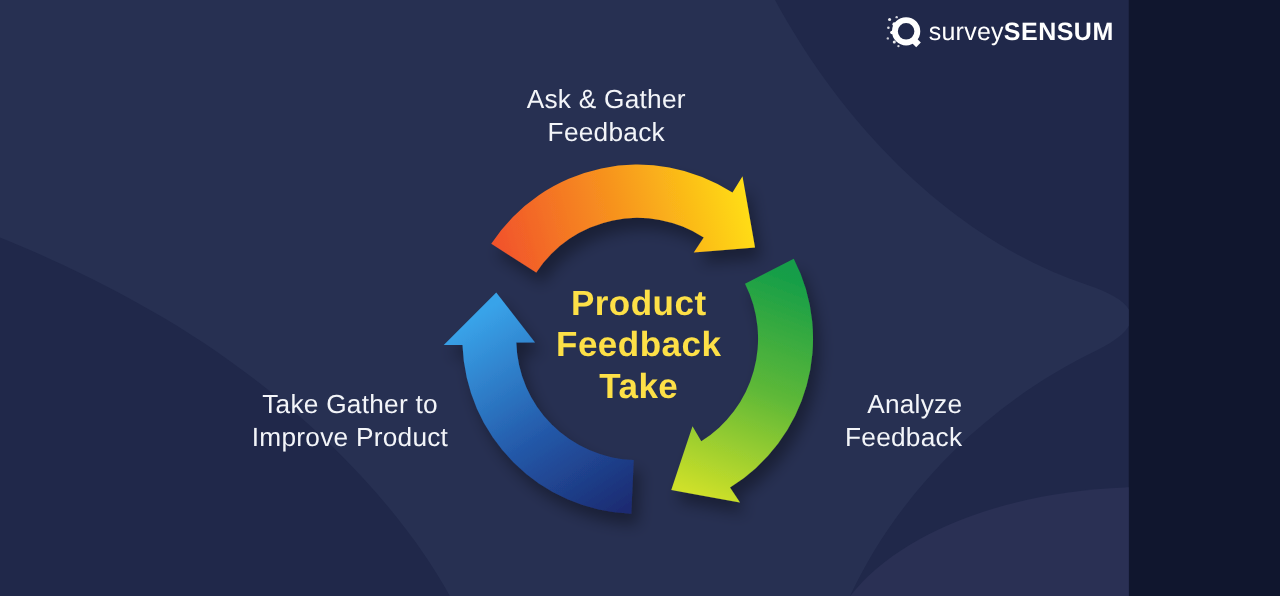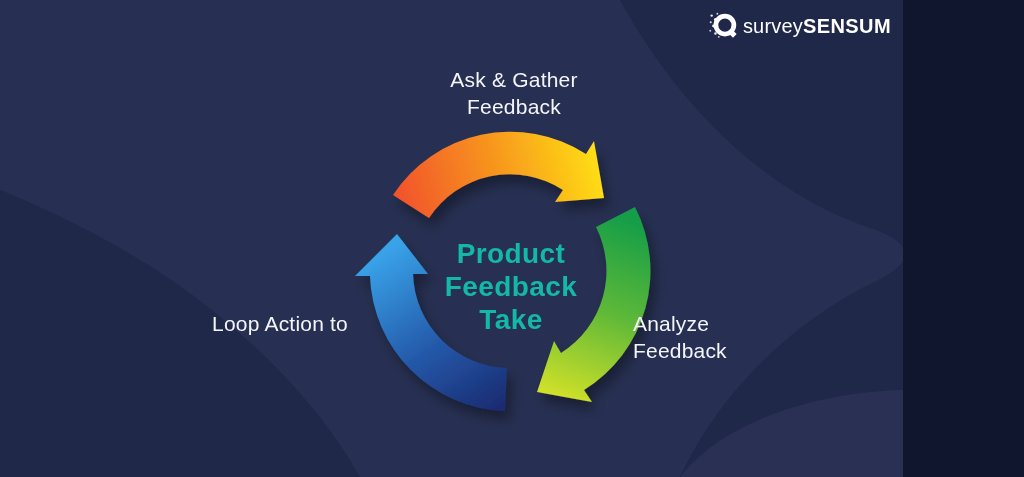--- a/index.html
+++ b/index.html
@@ -20,35 +20,34 @@
   }
   .label {
     position: absolute;
     font-size: 21px;
     line-height: 27px;
     font-weight: 500;
     color: #f3f5f9;
     letter-spacing: 0.2px;
     white-space: nowrap;
   }
-  .label-top  { left: 514px; top: 66px;  transform: translateX(-50%); text-align: center; }
-  .label-right{ left: 633px; top: 310px; text-align: left; }
+  .label-top  { left: 485px; top: 66px;  transform: translateX(-50%); text-align: center; }
+  .label-right{ left: 676px; top: 310px; text-align: right; }
   .label-left { left: 280px; top: 310px; transform: translateX(-50%); text-align: center; }
   .center-title {
     position: absolute;
     left: 511px; top: 226px;
     transform: translateX(-50%);
     text-align: center;
     font-size: 28px;
     line-height: 33px;
     font-weight: 700;
     letter-spacing: 0.4px;
-    color: #14b8a6;
+    color: #fde047;
     white-space: nowrap;
-    margin-top: 11px;
   }
   .logo {
     position: absolute;
     top: 9px; right: 12px;
     display: flex;
     align-items: center;
   }
   .logo-icon { width: 34px; height: 34px; margin-right: 3px; display: block; }
   .logo-text { font-size: 20px; letter-spacing: 0.2px; color: #ffffff; white-space: nowrap; }
   .logo-light { font-weight: 300; }
@@ -120,21 +119,22 @@
     <div>Ask &amp; Gather</div>
     <div>Feedback</div>
   </div>
 
   <div class="label label-right">
     <div>Analyze</div>
     <div>Feedback</div>
   </div>
 
   <div class="label label-left">
-    <div>Loop Action to</div>
+    <div>Take Gather to</div>
+    <div>Improve Product</div>
   </div>
 
   <div class="center-title">
     <div>Product</div>
     <div>Feedback</div>
     <div>Take</div>
   </div>
 
 </div>
 

